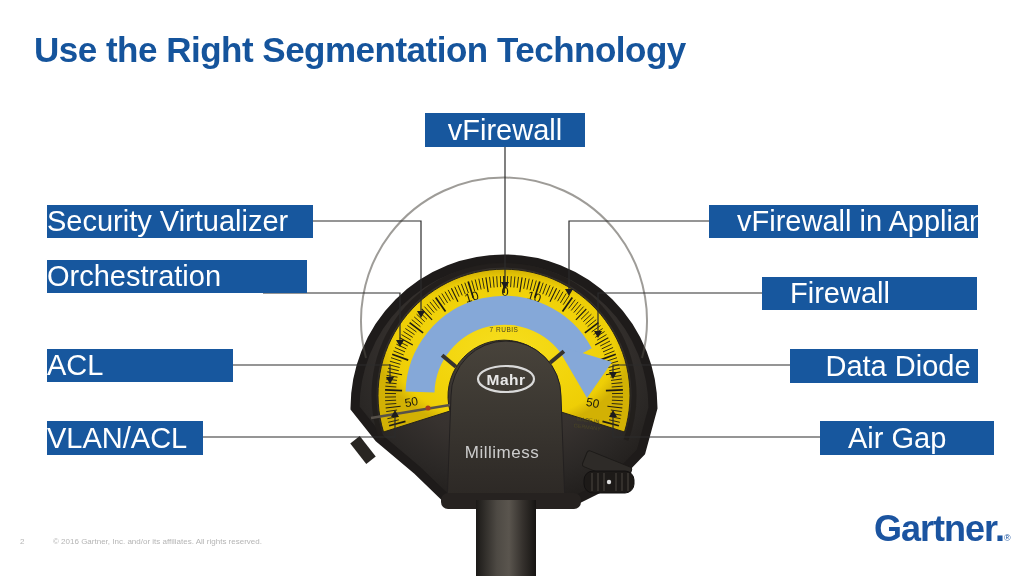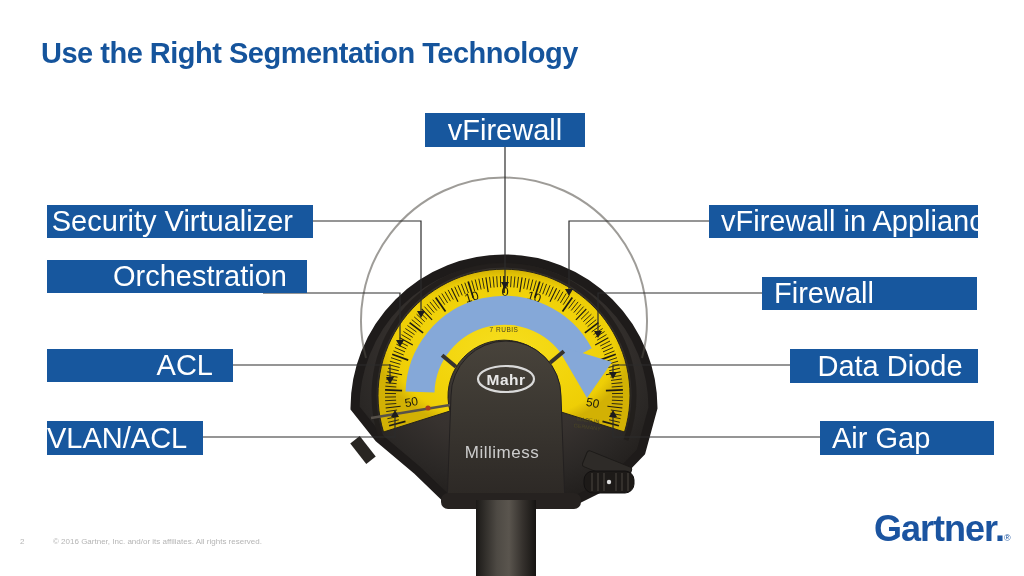--- a/index.html
+++ b/index.html
@@ -1,23 +1,23 @@
 <!DOCTYPE html>
 <html><head>
 <meta charset="utf-8">
 <style>
   html,body{margin:0;padding:0;background:#ffffff;}
   .slide{position:relative;width:1024px;height:576px;overflow:hidden;background:#fff;
          font-family:"Liberation Sans", sans-serif;}
-  .title{position:absolute;left:28px;top:24px;margin:13px;font-size:29px;font-weight:bold;
+  .title{position:absolute;left:28px;top:24px;margin:6px;font-size:35px;font-weight:bold;
          letter-spacing:-0.5px;color:var(--title-blue,#15549C);}
   .co{position:absolute;height:33px;box-sizing:border-box;background:var(--accent,#17579E);
       color:#fff;font-size:29px;line-height:33px;white-space:nowrap;}
-  .co.alignR{text-align:right;padding-right:20px;}
-  .co.alignL{text-align:left;padding-left:12px;}
+  .co.alignR{padding-right:20px;}
+  .co.alignL{text-align:left;padding-left:28px;}
   .co.alignC{text-align:center;}
   .gauge-svg{position:absolute;left:0;top:0;}
   .footer-page{position:absolute;left:20px;top:537px;font-size:8px;color:#b5b5b5;}
   .footer-copy{position:absolute;left:46px;top:537px;font-size:8px;color:#b5b5b5;margin-left:7px;}
   .logo{position:absolute;left:874px;top:508px;font-size:36px;font-weight:bold;
         color:var(--logo-blue,#1B54A0);letter-spacing:-1px;}
   .logo .reg{font-size:9px;font-weight:normal;vertical-align:baseline;}
 </style>
 </head>
 <body>

